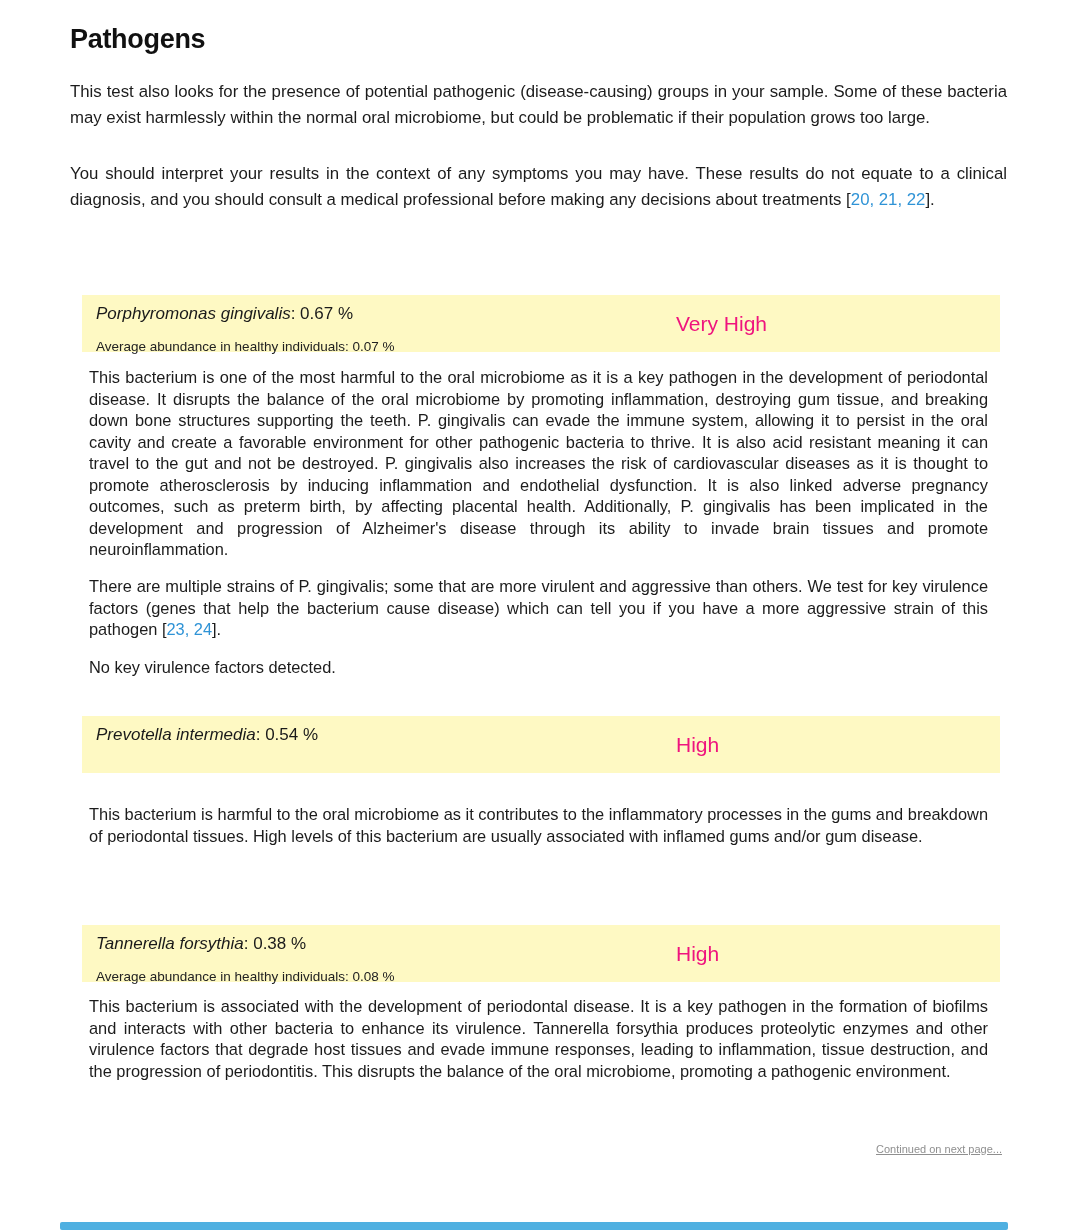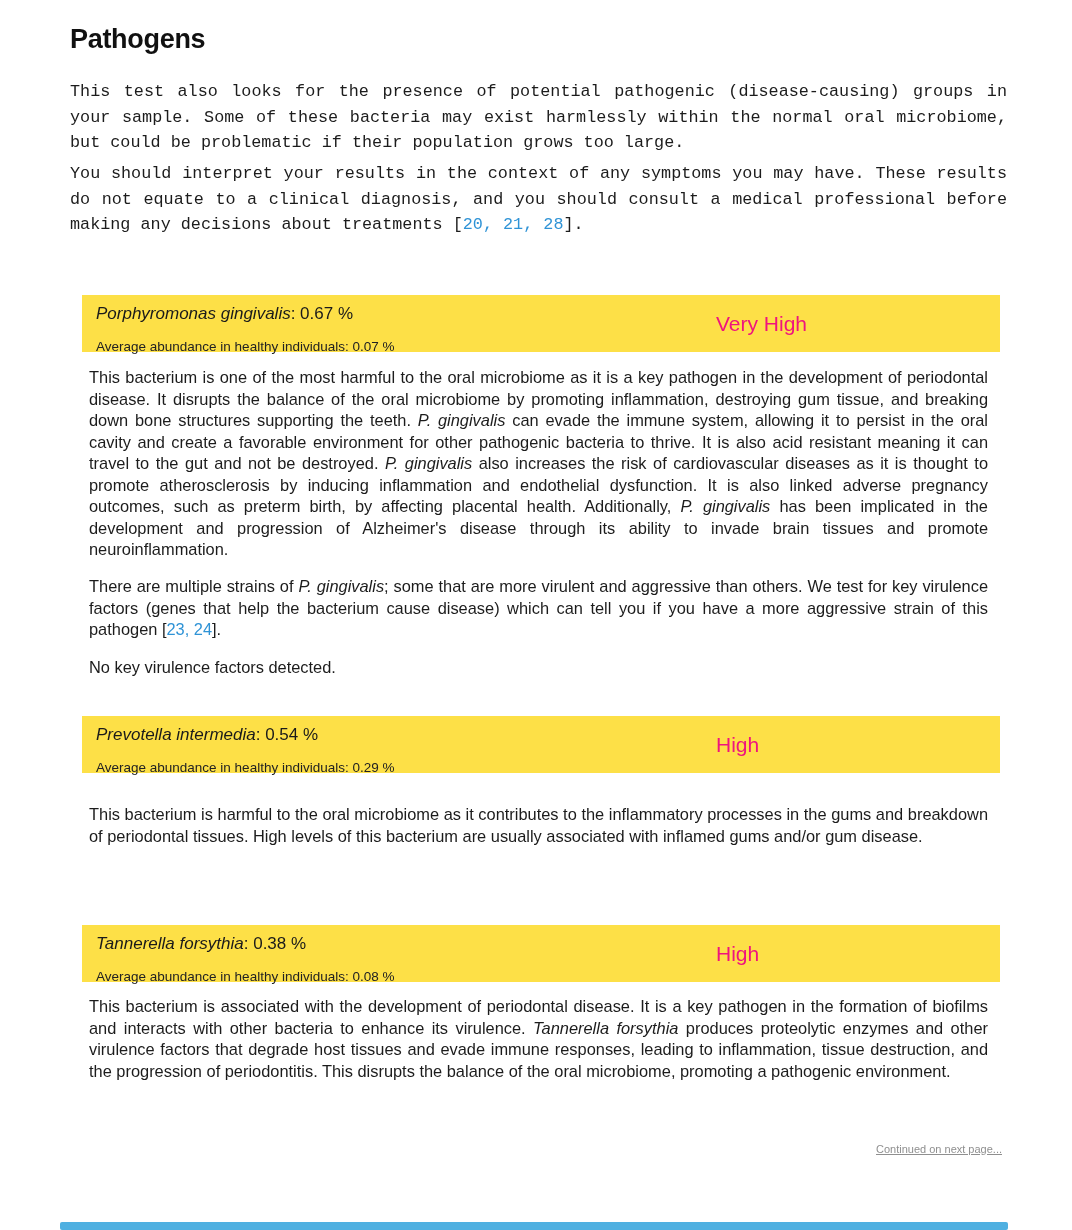--- a/index.html
+++ b/index.html
@@ -23,40 +23,39 @@
   }
   .intro-para {
     position: absolute;
     left: 70px;
     width: 937px;
     margin: 0;
     font-size: 16.8px;
     line-height: 25.5px;
     text-align: justify;
     color: #1c1c1c;
-    font-family: Liberation Mono, monospace;
   }
   .body-para {
     position: absolute;
     left: 89px;
     width: 899px;
     margin: 0;
     font-size: 16.4px;
     line-height: 21.5px;
     text-align: justify;
     color: #1c1c1c;
   }
   .seg-link { color: #2f93d6; }
-  .seg-italic { font-style: italic; }
+  .seg-italic { }
   .pbox {
     position: absolute;
     left: 82px;
     width: 918px;
     height: 57px;
-    background: #fde047;
+    background: #fef9c3;
     box-sizing: border-box;
     padding: 7px 14px 0 14px;
   }
   .pbox-title {
     font-size: 17px;
     line-height: 23px;
     color: #1a1a1a;
     white-space: nowrap;
   }
   .pbox-title .sp-name { font-style: italic; }
@@ -68,21 +67,20 @@
     white-space: nowrap;
   }
   .pbox-status {
     position: absolute;
     left: 594px;
     top: 50%;
     transform: translateY(-50%);
     font-size: 21px;
     color: #ef147e;
     white-space: nowrap;
-    margin-left: 40px;
   }
   .footer-note {
     position: absolute;
     top: 1143px;
     right: 70px;
     font-size: 11px;
     color: #8f8f8f;
     text-align: right;
     text-decoration: underline;
   }
@@ -97,38 +95,37 @@
   }
 </style>
 </head>
 <body>
 
 <div class="page">
 
   <h1 class="page-title">Pathogens</h1>
 
   <p class="intro-para" style="top:79px"><span>This test also looks for the presence of potential pathogenic (disease-causing) groups in your sample. Some of these bacteria may exist harmlessly within the normal oral microbiome, but could be problematic if their population grows too large.</span></p>
-  <p class="intro-para" style="top:161px"><span>You should interpret your results in the context of any symptoms you may have. These results do not equate to a clinical diagnosis, and you should consult a medical professional before making any decisions about treatments [</span><span class="seg-link">20, 21, 28</span><span>].</span></p>
+  <p class="intro-para" style="top:161px"><span>You should interpret your results in the context of any symptoms you may have. These results do not equate to a clinical diagnosis, and you should consult a medical professional before making any decisions about treatments [</span><span class="seg-link">20, 21, 22</span><span>].</span></p>
 
   <div class="pbox" style="top:295px">
     <div class="pbox-title">
       <span class="sp-name">Porphyromonas gingivalis</span><span>: 0.67 %</span>
     </div>
     <div class="pbox-avg">Average abundance in healthy individuals: 0.07 %</div>
     <div class="pbox-status">Very High</div>
   </div>
   <p class="body-para" style="top:367px"><span>This bacterium is one of the most harmful to the oral microbiome as it is a key pathogen in the development of periodontal disease. It disrupts the balance of the oral microbiome by promoting inflammation, destroying gum tissue, and breaking down bone structures supporting the teeth. </span><span class="seg-italic">P. gingivalis</span><span> can evade the immune system, allowing it to persist in the oral cavity and create a favorable environment for other pathogenic bacteria to thrive. It is also acid resistant meaning it can travel to the gut and not be destroyed. </span><span class="seg-italic">P. gingivalis</span><span> also increases the risk of cardiovascular diseases as it is thought to promote atherosclerosis by inducing inflammation and endothelial dysfunction. It is also linked adverse pregnancy outcomes, such as preterm birth, by affecting placental health. Additionally, </span><span class="seg-italic">P. gingivalis</span><span> has been implicated in the development and progression of Alzheimer's disease through its ability to invade brain tissues and promote neuroinflammation.</span></p>
   <p class="body-para" style="top:576px"><span>There are multiple strains of </span><span class="seg-italic">P. gingivalis</span><span>; some that are more virulent and aggressive than others. We test for key virulence factors (genes that help the bacterium cause disease) which can tell you if you have a more aggressive strain of this pathogen [</span><span class="seg-link">23, 24</span><span>].</span></p>
   <p class="body-para" style="top:657px"><span>No key virulence factors detected.</span></p>
 
   <div class="pbox" style="top:716px">
     <div class="pbox-title">
       <span class="sp-name">Prevotella intermedia</span><span>: 0.54 %</span>
     </div>
-    <div class="pbox-avg">Average abundance in healthy individuals: 0.29 %</div>
     <div class="pbox-status">High</div>
   </div>
   <p class="body-para" style="top:804px"><span>This bacterium is harmful to the oral microbiome as it contributes to the inflammatory processes in the gums and breakdown of periodontal tissues. High levels of this bacterium are usually associated with inflamed gums and/or gum disease.</span></p>
 
   <div class="pbox" style="top:925px">
     <div class="pbox-title">
       <span class="sp-name">Tannerella forsythia</span><span>: 0.38 %</span>
     </div>
     <div class="pbox-avg">Average abundance in healthy individuals: 0.08 %</div>
     <div class="pbox-status">High</div>

